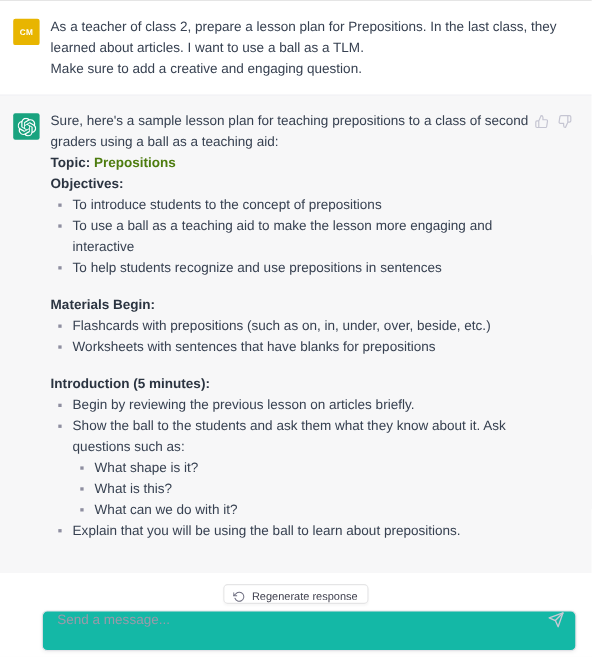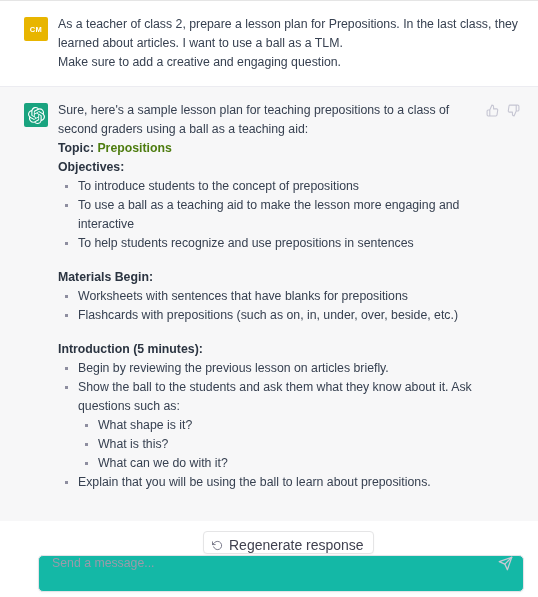--- a/index.html
+++ b/index.html
@@ -42,21 +42,21 @@
   }
   .msg-row.user      { background: #ffffff; }
   .msg-row.assistant { background: #f7f7f8; border-bottom: none; justify-content: center; }
 
   .avatar {
     width: 24px;
     height: 24px;
     border-radius: 2px;
     flex: 0 0 24px;
     margin-top: 2px;
-    margin-left: 18px;
+    margin-left: 6px;
     display: flex;
     align-items: center;
     justify-content: center;
   }
   .avatar.user {
     background: #e8b500;
     color: #ffffff;
     font-size: 7.5px;
     font-weight: 700;
     letter-spacing: .3px;
@@ -131,21 +131,21 @@
     position: absolute;
     left: 203px;
     top: 531px;
     display: flex;
     align-items: center;
     gap: 6px;
     background: #ffffff;
     border: 1px solid #e5e5e6;
     border-radius: 4px;
     padding: 5px 9px 0 8px;
-    font-size: 14px;
+    font-size: 10px;
     color: #40414f;
     cursor: pointer;
     z-index: 5;
     box-shadow: 0 1px 2px rgba(0,0,0,.03);
   }
   .regen-btn svg { width: 11px; height: 11px; display: block; color: #6e6e80; }
 
   
   .composer {
     position: absolute;
@@ -213,22 +213,22 @@
 
       <p class="heading">Objectives:</p>
       <ul class="bullets">
         <li>To introduce students to the concept of prepositions</li>
         <li>To use a ball as a teaching aid to make the lesson more engaging and interactive</li>
         <li>To help students recognize and use prepositions in sentences</li>
       </ul>
 
       <p class="heading">Materials Begin:</p>
       <ul class="bullets">
+        <li>Flashcards with prepositions (such as on, in, under, over, beside, etc.)</li>
         <li>Worksheets with sentences that have blanks for prepositions</li>
-        <li>Flashcards with prepositions (such as on, in, under, over, beside, etc.)</li>
       </ul>
 
       <p class="heading">Introduction (5 minutes):</p>
       <ul class="bullets">
         <li>Begin by reviewing the previous lesson on articles briefly.</li>
         <li>
           <span>Show the ball to the students and ask them what they know about it. Ask questions such as:</span>
           <ul class="sub">
             <li>What shape is it?</li>
             <li>What is this?</li>

